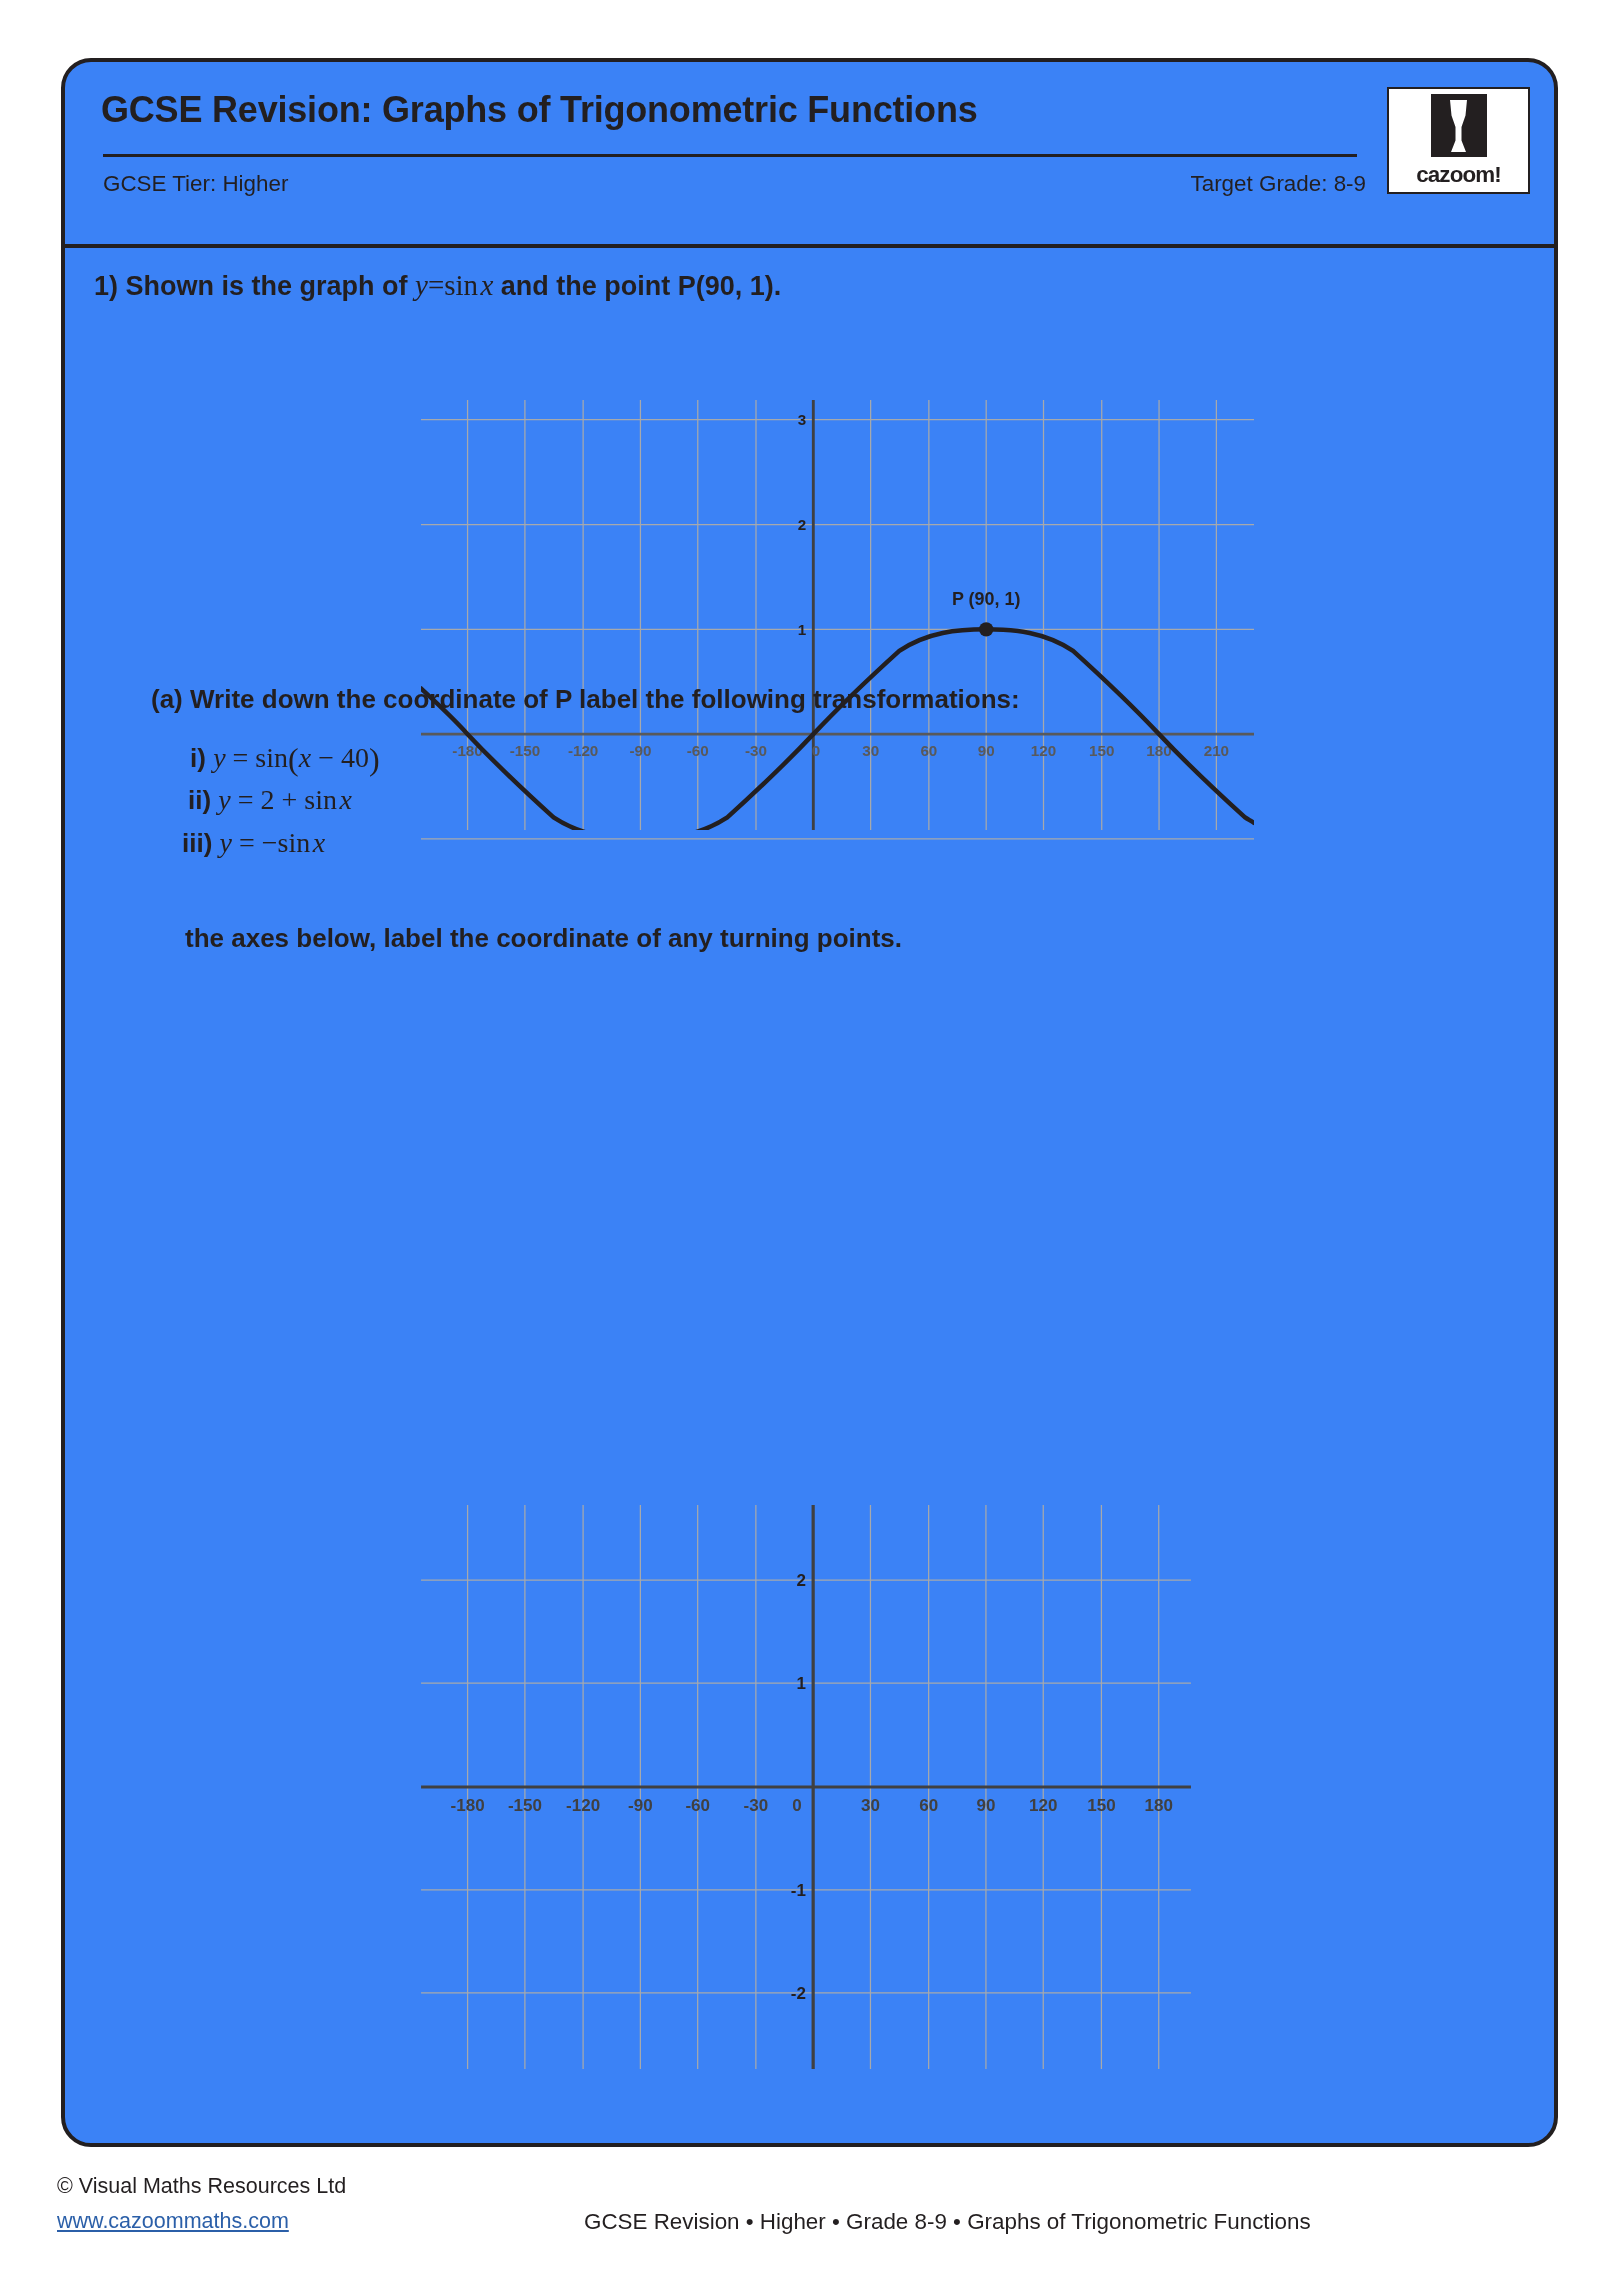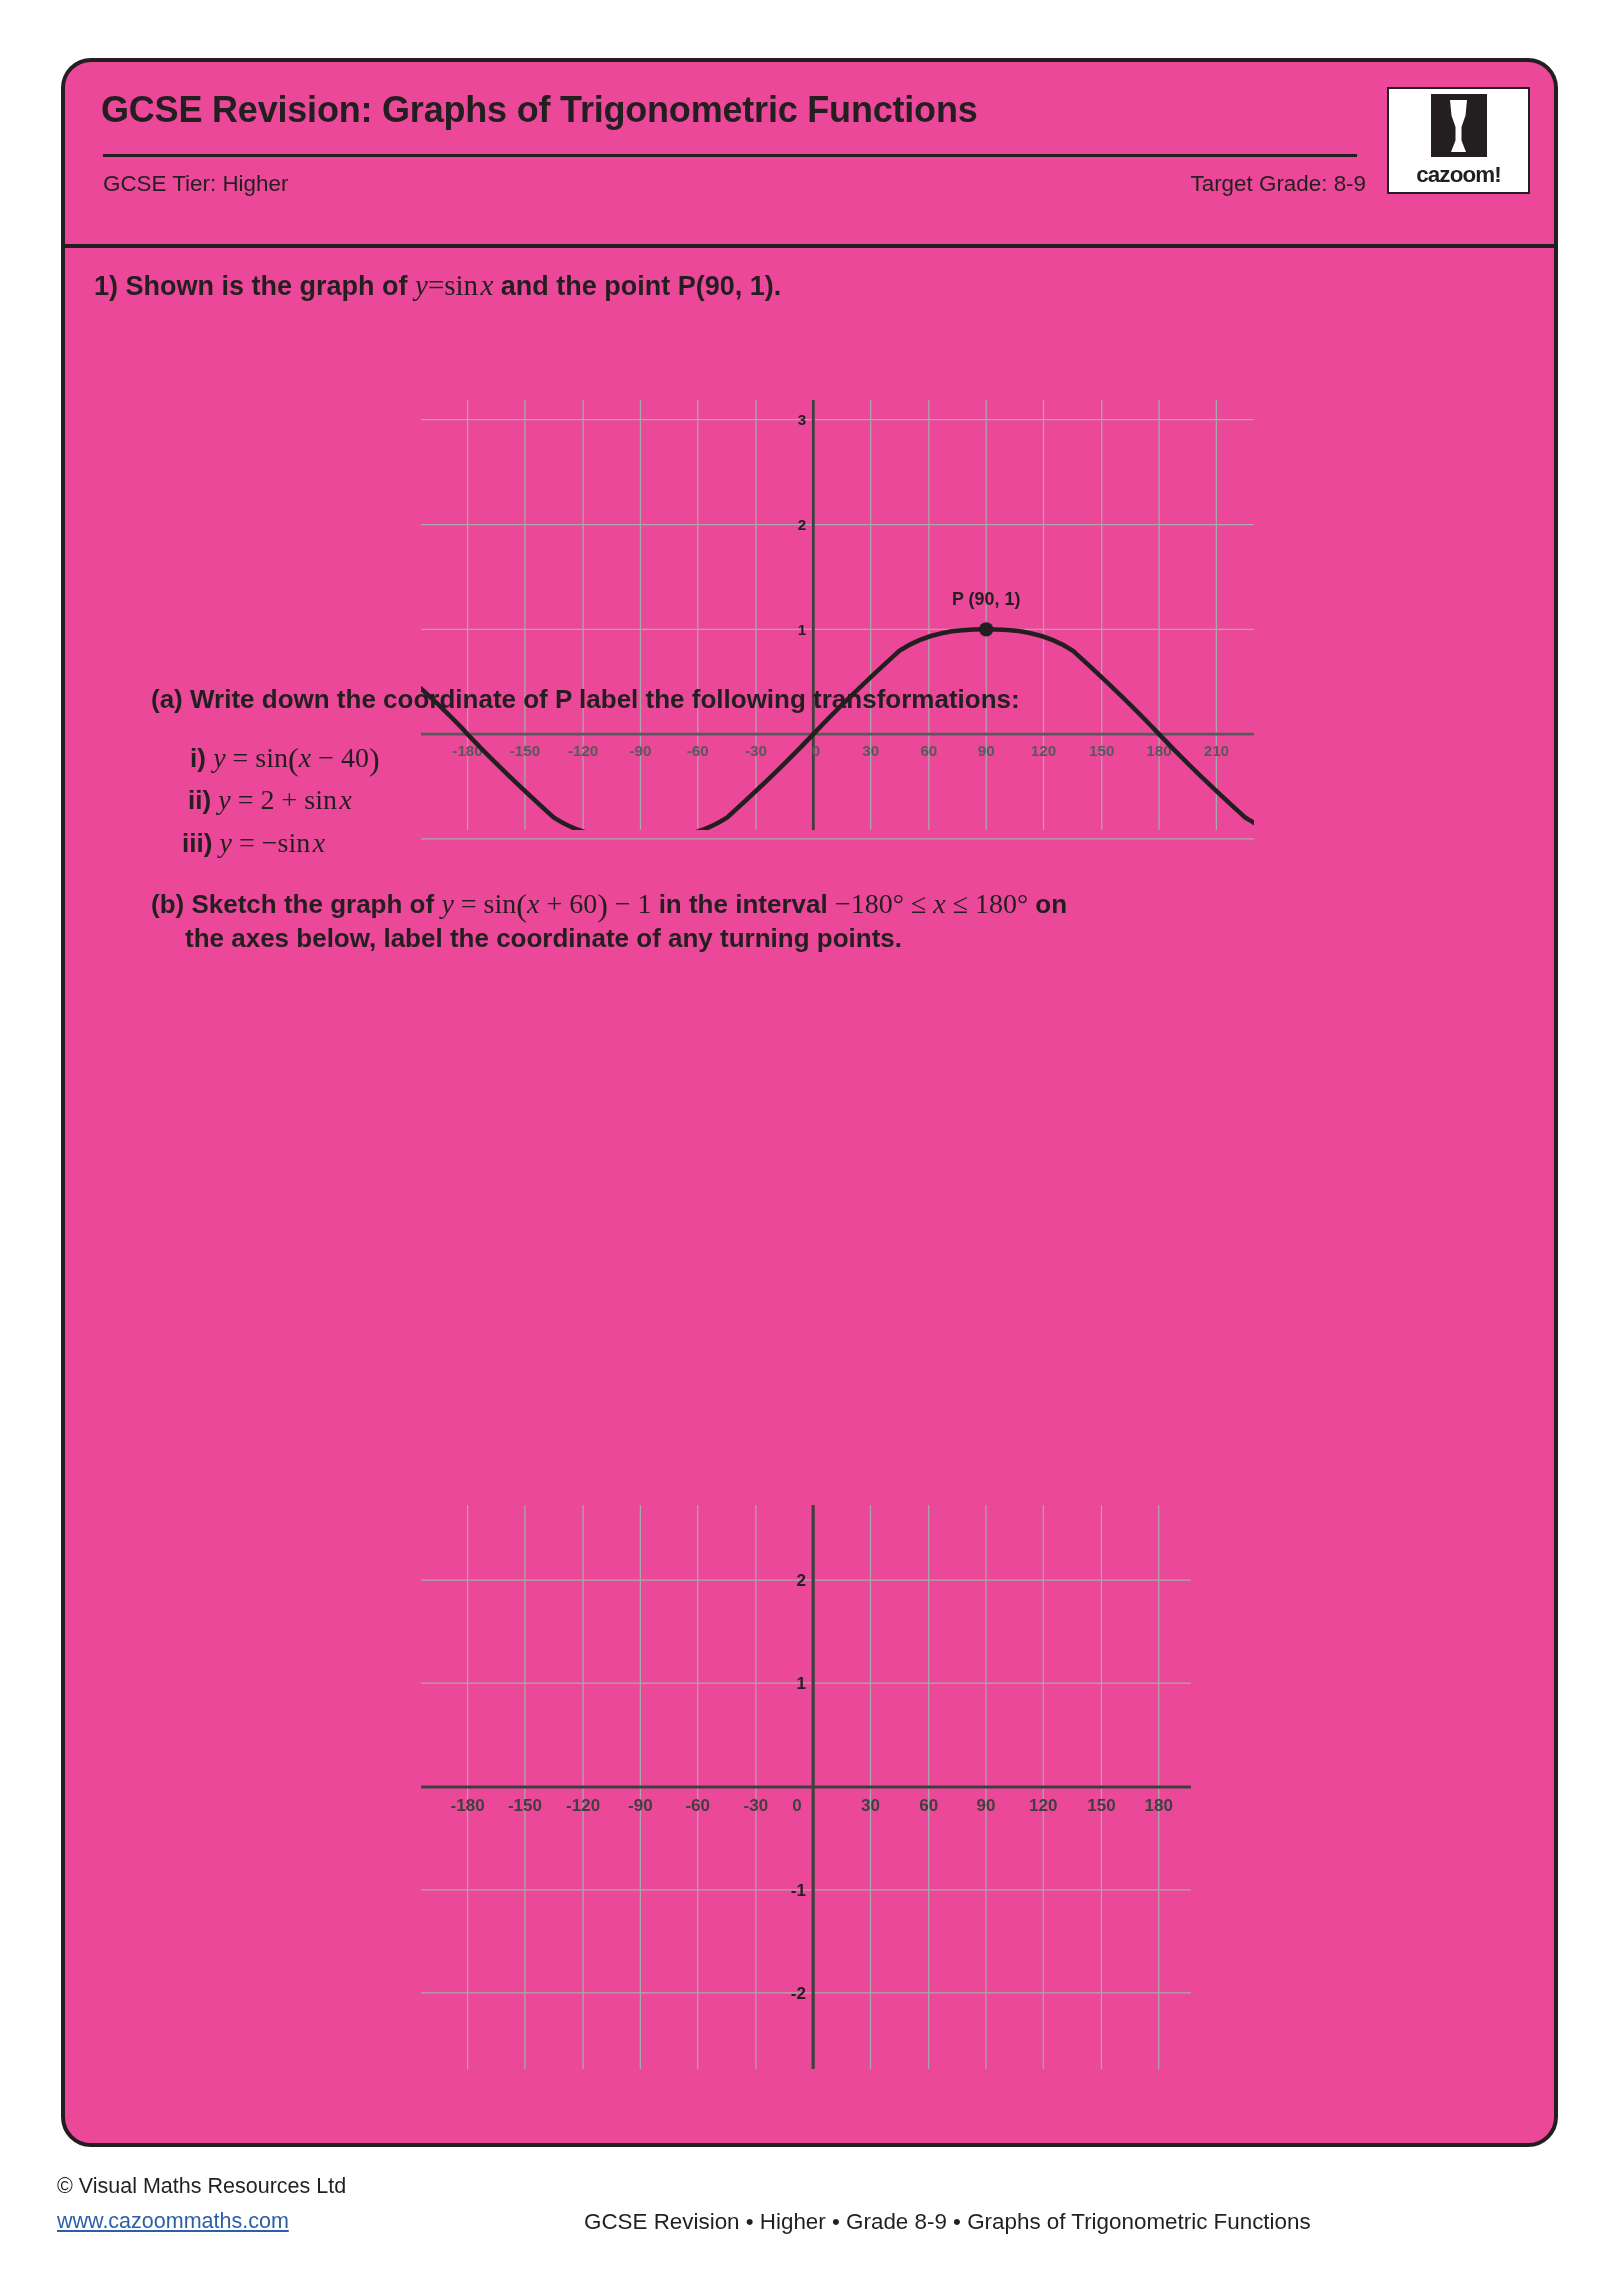--- a/index.html
+++ b/index.html
@@ -13,21 +13,21 @@
   }
 
   
   #page-frame{
     position:absolute;
     left:61px; top:58px;
     width:1497px; height:2089px;
     border:4.5px solid #231f20;
     border-radius:30px;
     box-sizing:border-box;
-    background:#ec4899;
+    background:#3b82f6;
   }
 
   
   #header{
     position:absolute;
     left:0; top:0;
     width:100%;
     height:186px;
     border-bottom:4.5px solid #231f20;
     box-sizing:border-box;
@@ -378,32 +378,20 @@
       </span>
     </div>
 
     <div class="roman-item" id="item-iii">
       <span>iii)</span>
       <span class="math" style="font-size:28px;">
         <span class="mi">y</span> = −sin <span class="mi">x</span>
       </span>
     </div>
 
-    <div class="qtext" id="part-b-l1">
-      <span>(b)</span>
-      <span>Sketch the graph of</span>
-      <span class="math" style="font-size:28px;">
-        <span class="mi">y</span> = sin<span class="mfrac-paren">(</span><span class="mi">x</span> + 60<span class="mfrac-paren">)</span> − 1
-      </span>
-      <span>in the interval</span>
-      <span class="math" style="font-size:28px;">
-        −180° ≤ <span class="mi">x</span> ≤ 180°
-      </span>
-      <span>on</span>
-    </div>
     <div class="qtext" id="part-b-l2">the axes below, label the coordinate of any turning points.</div>
 
   </div>
 </div>
 
 <div id="footer-copy">© Visual Maths Resources Ltd</div>
 <a id="footer-url" href="#">www.cazoommaths.com</a>
 <div id="footer-center">GCSE Revision  •   Higher   •   Grade 8-9  •   Graphs of Trigonometric Functions</div>
 
 

